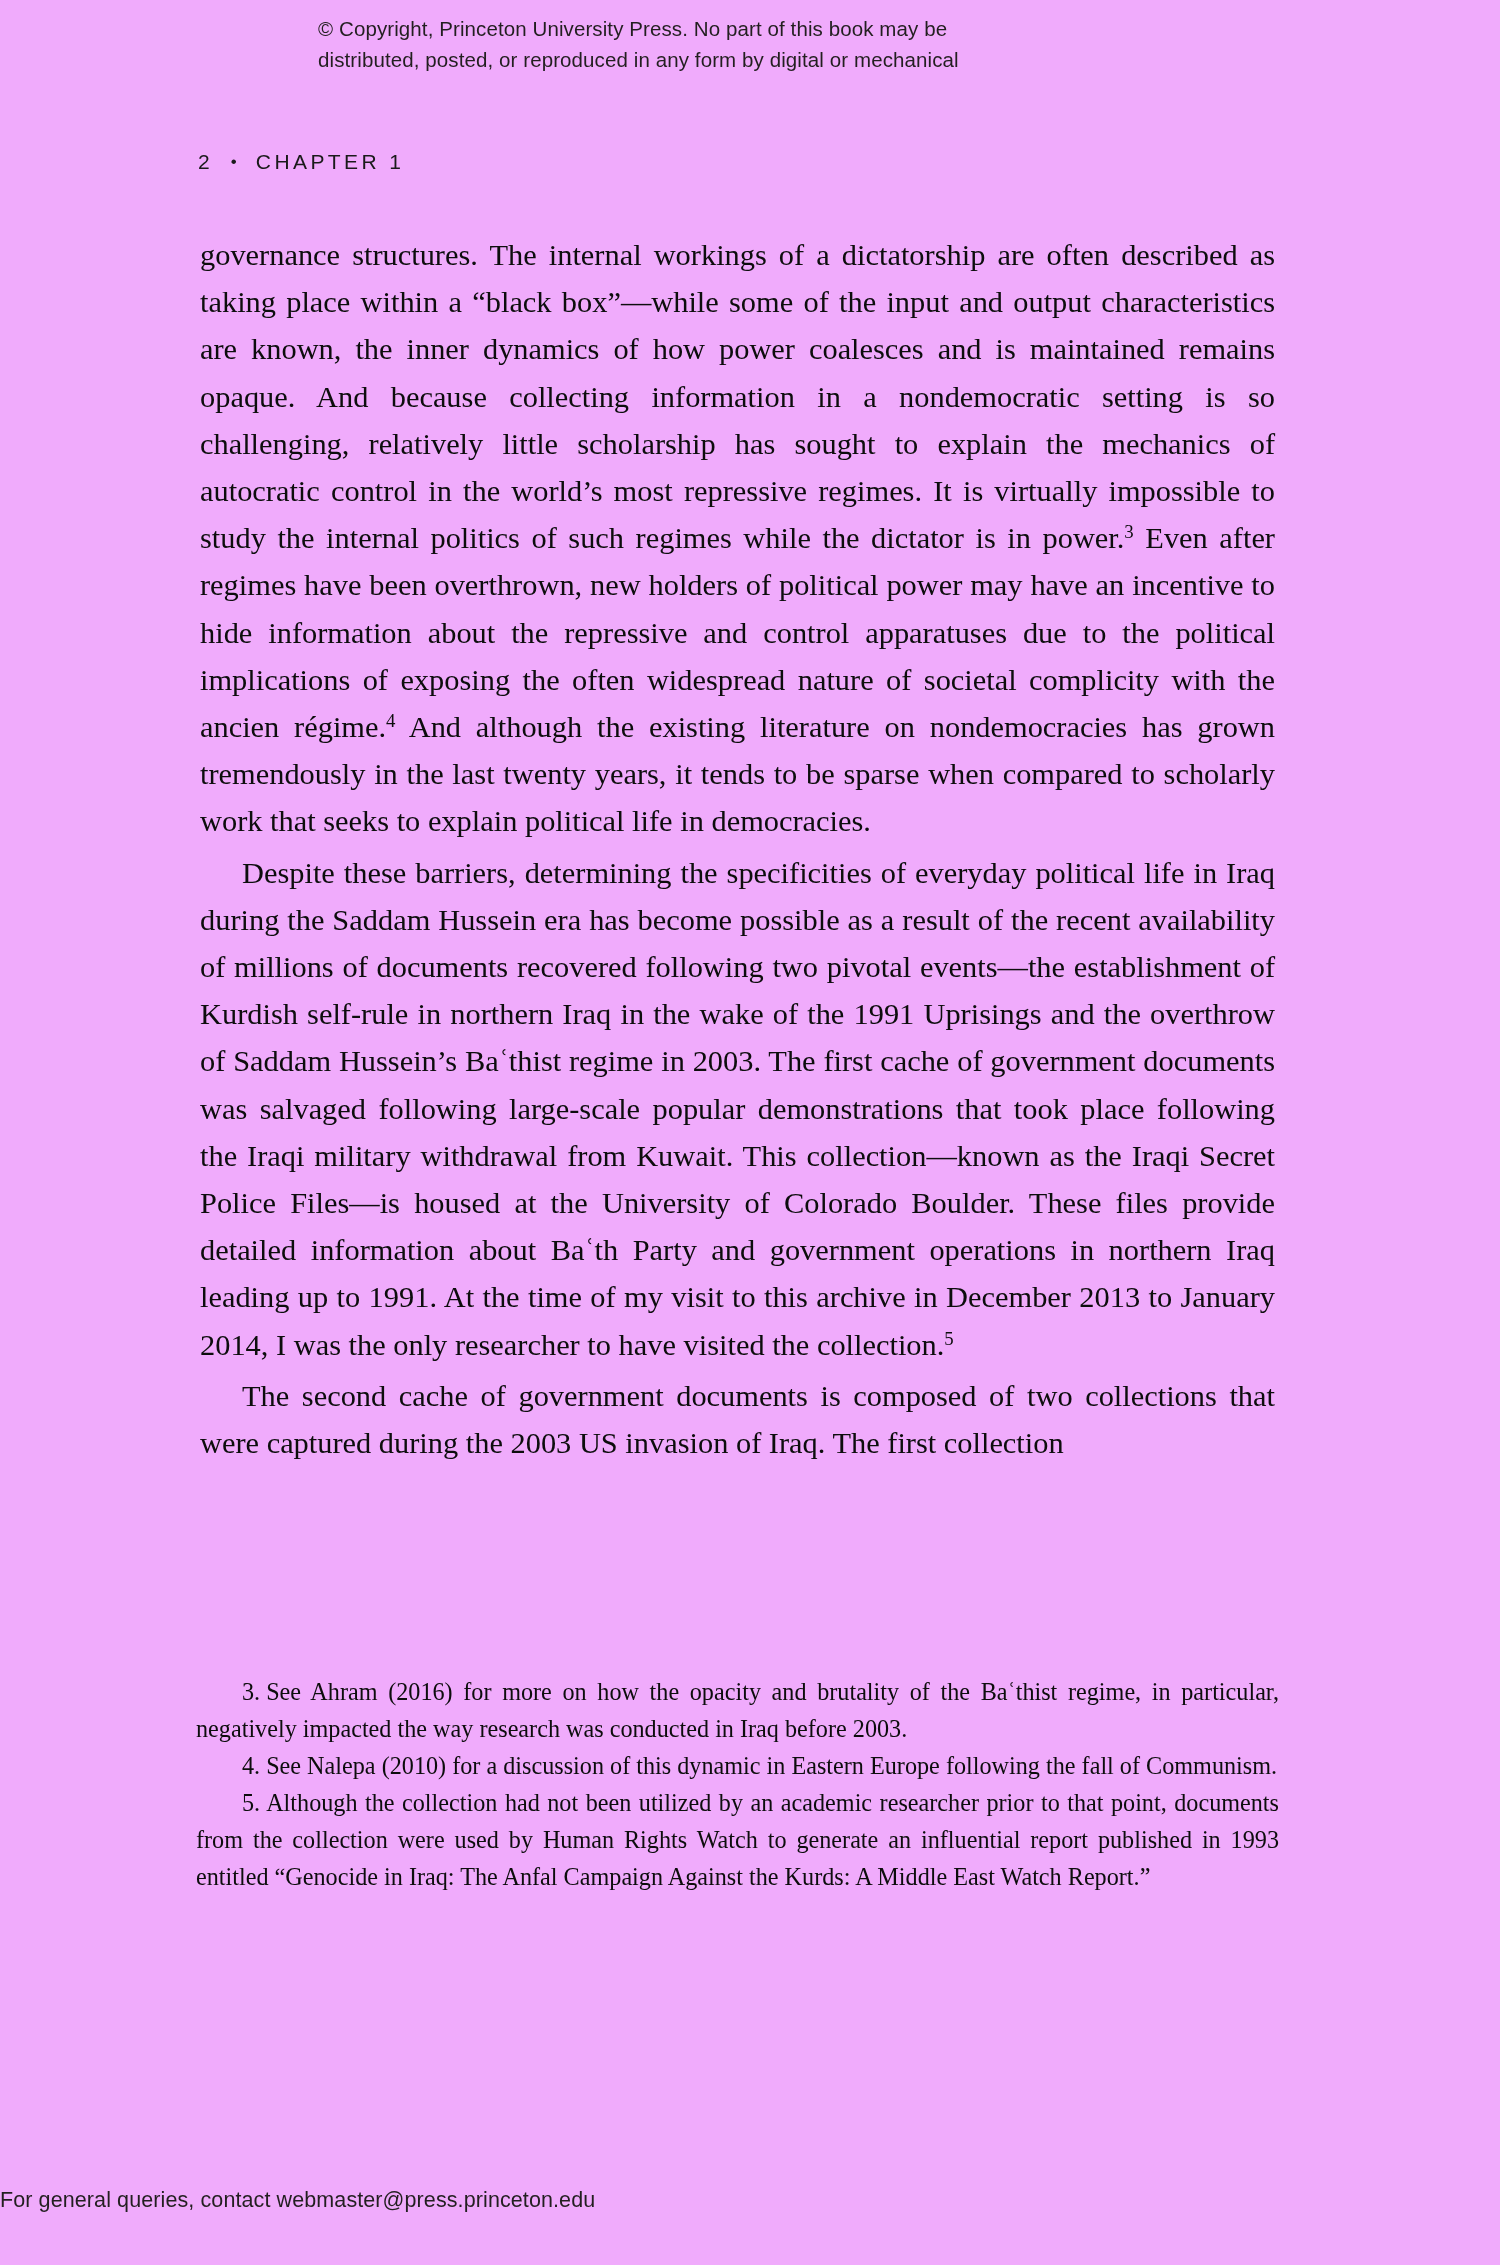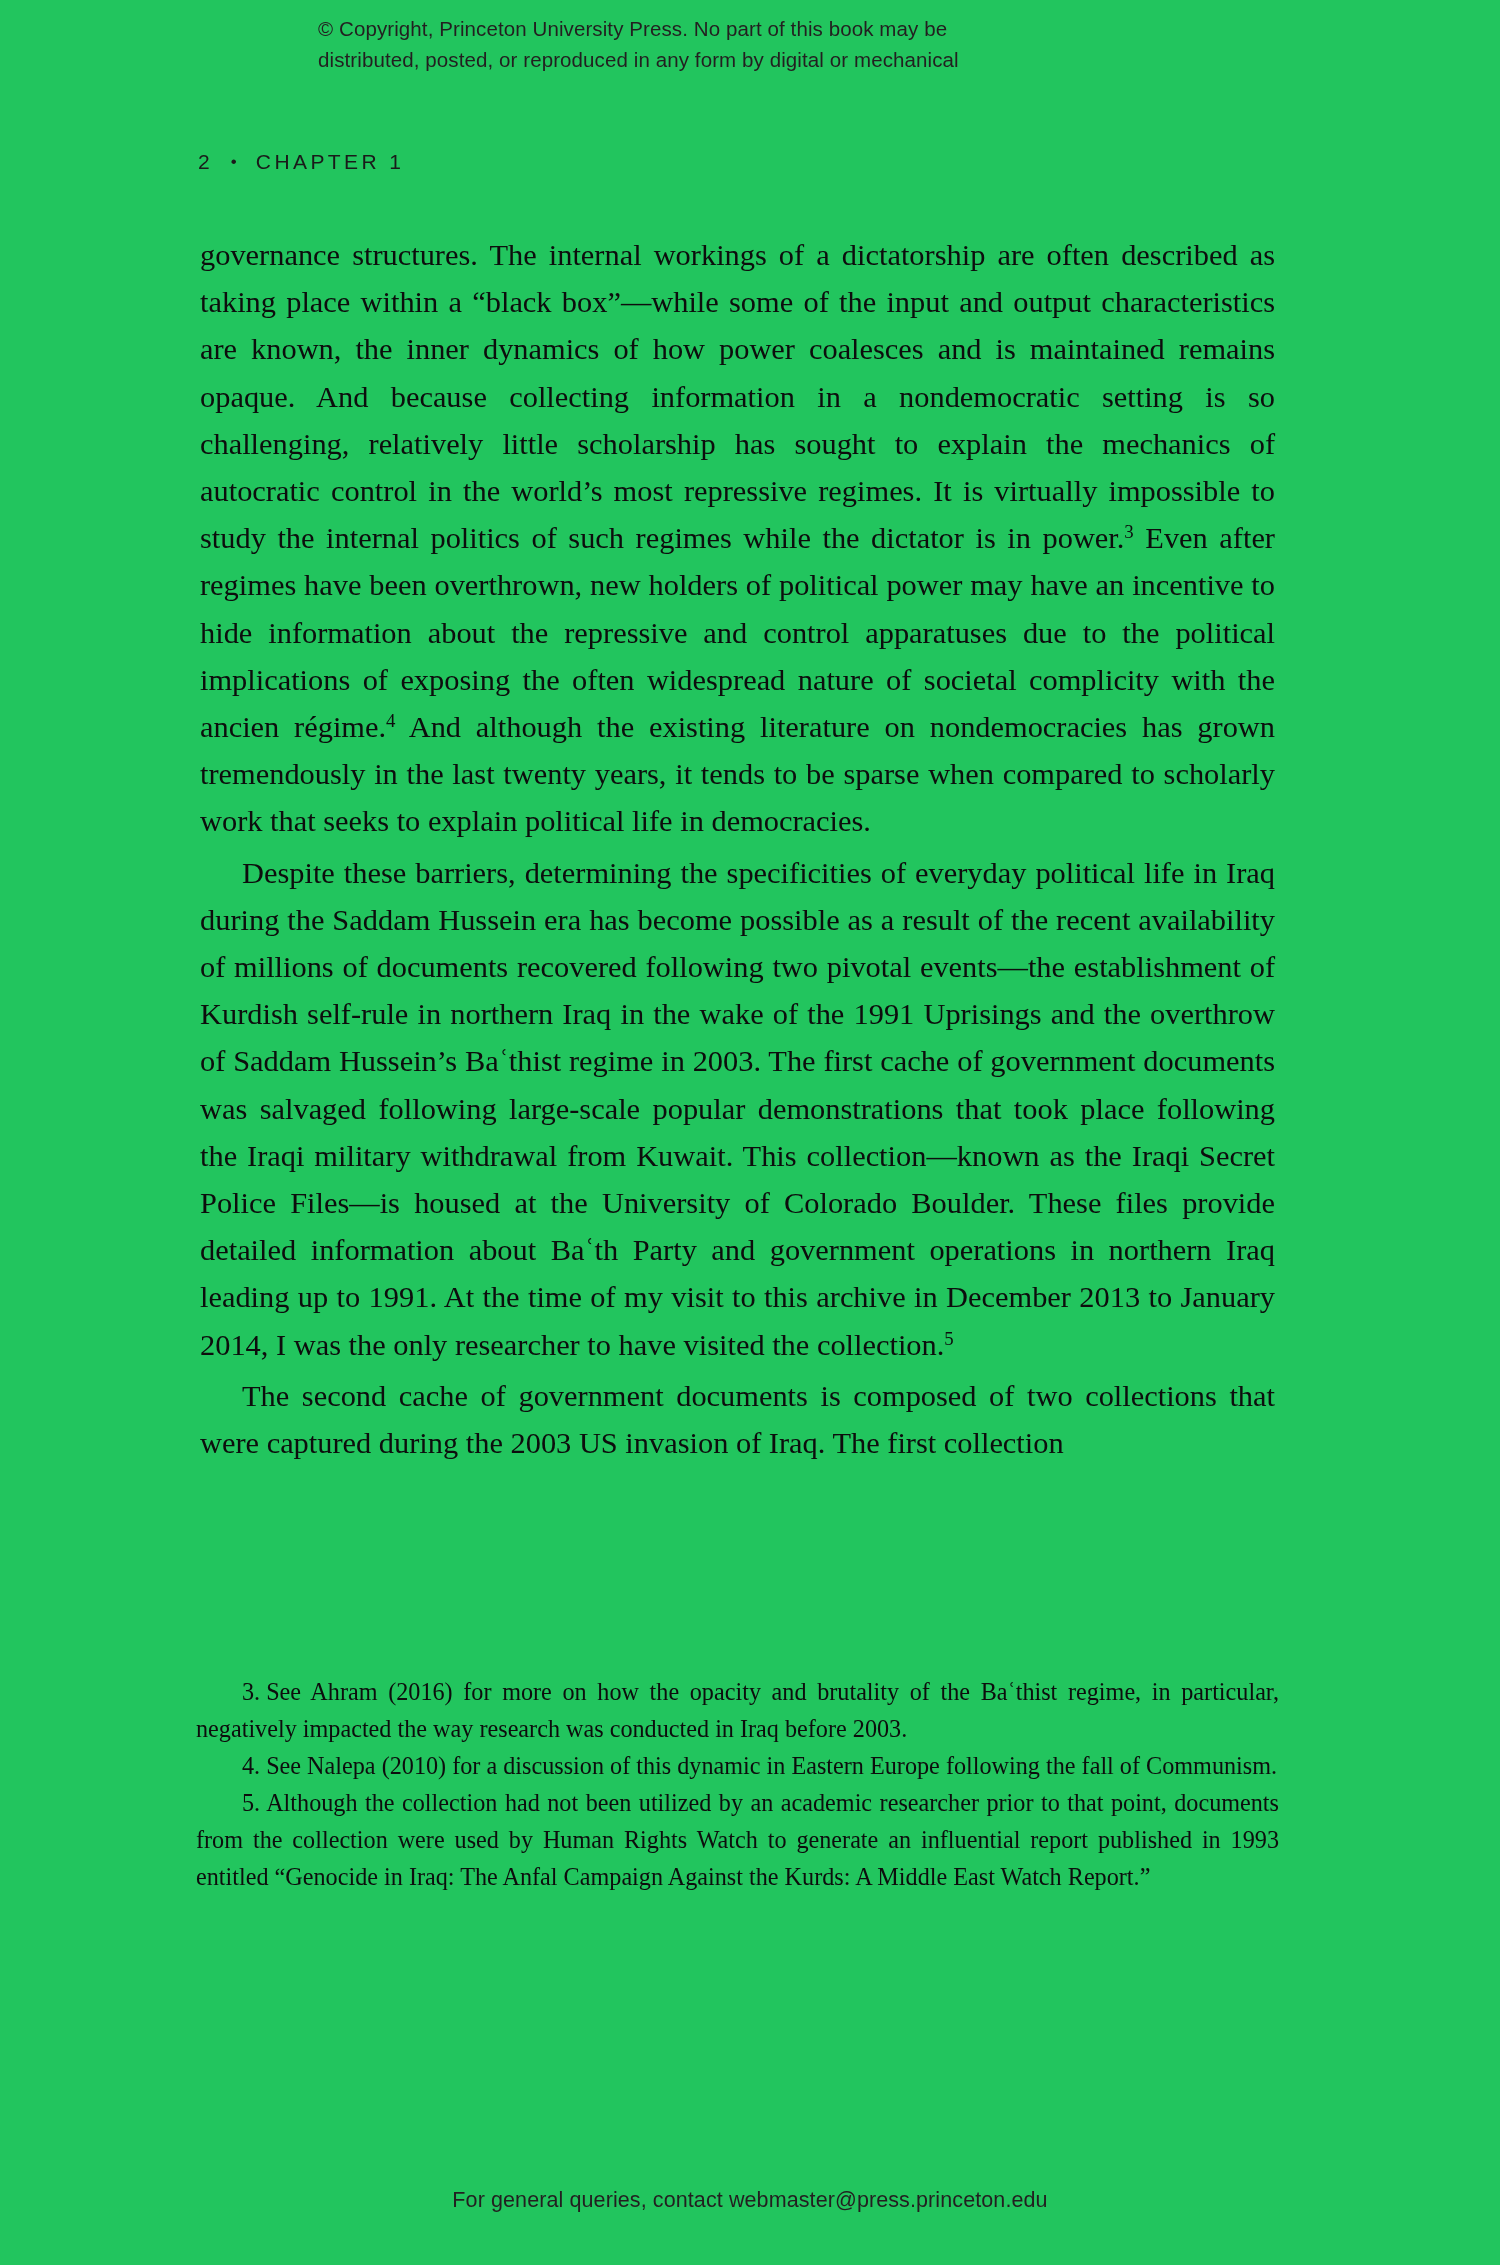--- a/index.html
+++ b/index.html
@@ -12,21 +12,21 @@
     height: 2265px;
     position: relative;
     font-family: "Liberation Serif", serif;
     color: #000000;
     overflow: hidden;
   }
 
   .page {
     position: absolute;
     inset: 0;
-    background: #22c55e;
+    background: #f0abfc;
   }
 
   
   .copyright {
     position: absolute;
     left: 318px;
     top: 14px;
     width: 860px;
     font-family: "Liberation Sans", sans-serif;
     font-size: 20.5px;
@@ -103,21 +103,21 @@
     font-family: "Liberation Serif", serif;
   }
   .fn-num { margin-right: 6px; }
 
   
   .footer {
     position: absolute;
     left: 0;
     right: 0;
     top: 2188px;
-    text-align: center;
+    text-align: left;
     font-family: "Liberation Sans", sans-serif;
     font-size: 21.5px;
     color: #231f20;
     letter-spacing: 0.1px;
   }
 </style>
 </head>
 <body>
 
 <div class="page">

